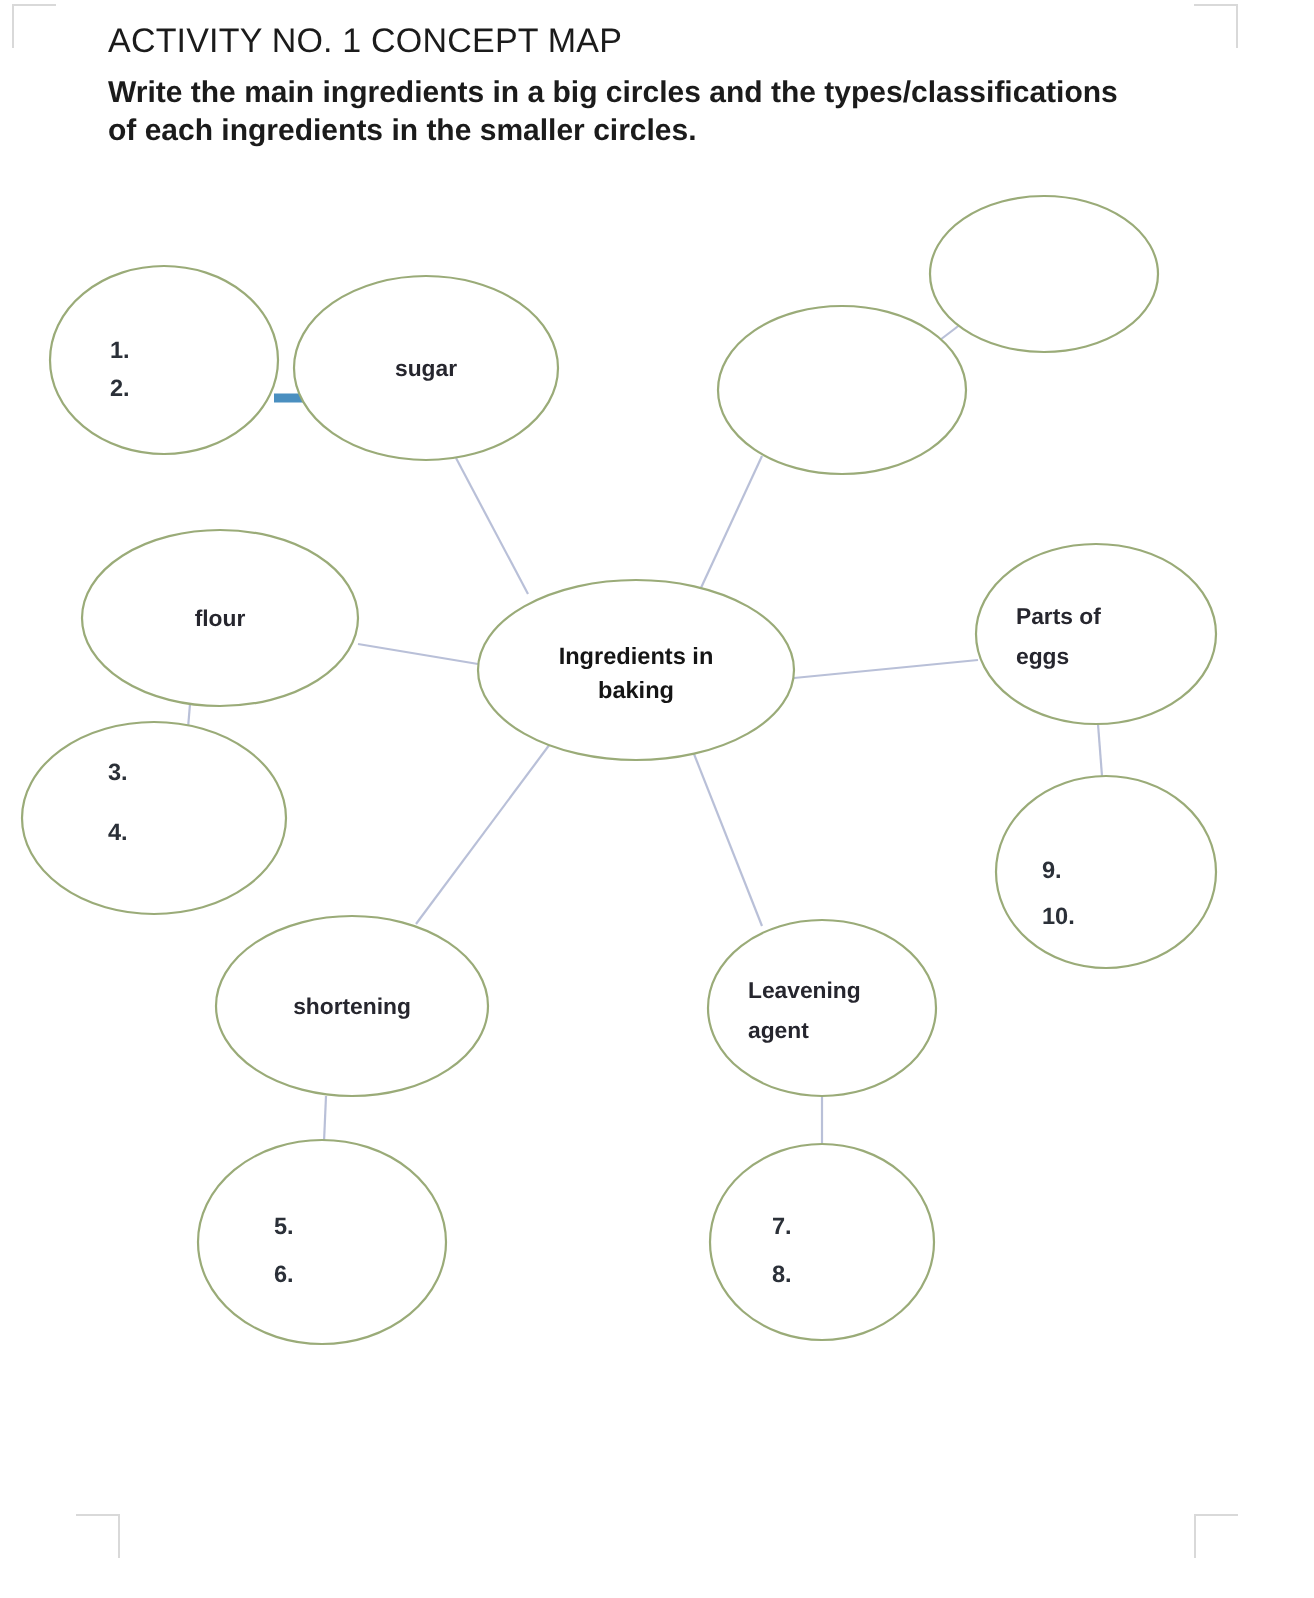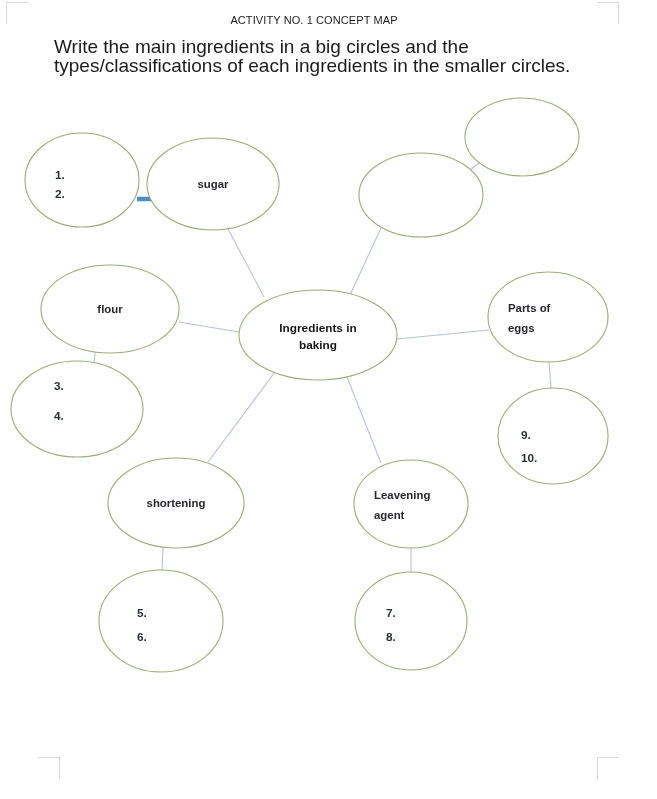--- a/index.html
+++ b/index.html
@@ -56,35 +56,34 @@
   .crop-br::after  { top: 0; left: 0; }
 
   
   #text-block {
     position: absolute;
     left: 54px;
     top: 12px;
     width: 520px;
   }
   #activity-title {
-    font-size: 11px;
+    font-size: 17px;
     line-height: 17px;
     letter-spacing: 0.1px;
     color: #1b1b1b;
     margin: 0 0 9px 0;
     font-weight: 400;
     white-space: nowrap;
-    text-align: center;
   }
   #instructions {
-    font-size: 19px;
+    font-size: 15px;
     line-height: 18.5px;
     color: #1b1b1b;
     margin: 0;
-    font-weight: 400;
+    font-weight: 700;
   }
 
   
   #concept-map {
     position: absolute;
     left: 0;
     top: 0;
     width: 657px;
     height: 799px;
   }

